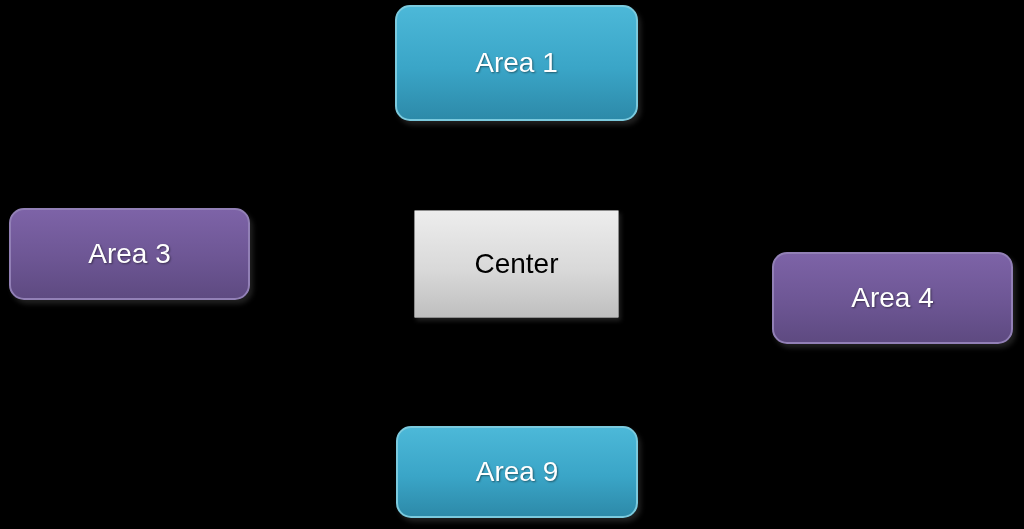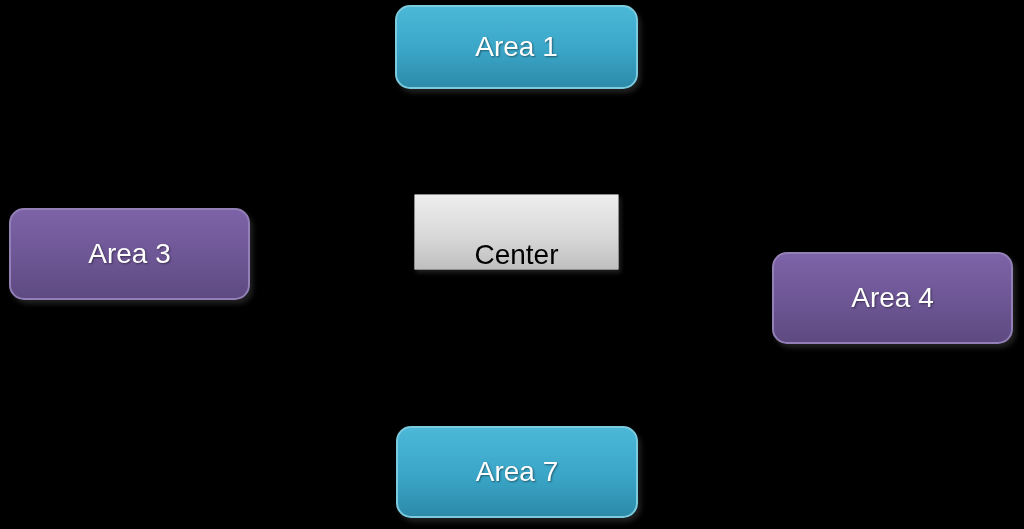--- a/index.html
+++ b/index.html
@@ -32,37 +32,37 @@
   }
   .node.square {
     border-radius: 1px;
     border-width: 1px;
     box-shadow: 2px 3px 4px rgba(70, 70, 70, 0.45);
   }
   .node.light-text span {
     text-shadow: 1px 1px 2px rgba(0, 0, 0, 0.45);
   }
   
-  .pos-area1  { left: 395px; top: 5px;   width: 243px; height: 84px; }
+  .pos-area1  { left: 395px; top: 5px;   width: 243px; height: 116px; }
   .pos-area2  { left: 396px; top: 426px; width: 242px; height: 92px; }
   .pos-area3  { left: 9px;   top: 208px; width: 241px; height: 92px; }
   .pos-area4  { left: 772px; top: 208px; width: 241px; height: 92px; margin-top: 44px; }
-  .pos-center { left: 414px; top: 194px; width: 205px; height: 76px; align-items: flex-end; }
+  .pos-center { left: 414px; top: 210px; width: 205px; height: 108px; }
 </style>
 </head>
 <body>
 
 <div class="canvas">
 
   <div class="node rounded light-text pos-area1" style="background: linear-gradient(rgb(76, 184, 216) 0%, rgb(58, 165, 199) 55%, rgb(45, 138, 169) 100%); border-color: rgb(123, 202, 222); color: rgb(255, 255, 255);">
     <span>Area 1</span>
   </div>
 
   <div class="node rounded light-text pos-area2" style="background: linear-gradient(rgb(76, 184, 216) 0%, rgb(58, 165, 199) 55%, rgb(45, 138, 169) 100%); border-color: rgb(123, 202, 222); color: rgb(255, 255, 255);">
-    <span>Area 7</span>
+    <span>Area 9</span>
   </div>
 
   <div class="node rounded light-text pos-area3" style="background: linear-gradient(rgb(125, 99, 167) 0%, rgb(109, 86, 148) 55%, rgb(94, 74, 129) 100%); border-color: rgb(146, 128, 182); color: rgb(255, 255, 255); justify-content: center;">
     <span>Area 3</span>
   </div>
 
   <div class="node rounded light-text pos-area4" style="background: linear-gradient(rgb(125, 99, 167) 0%, rgb(109, 86, 148) 55%, rgb(94, 74, 129) 100%); border-color: rgb(146, 128, 182); color: rgb(255, 255, 255);">
     <span>Area 4</span>
   </div>
 

